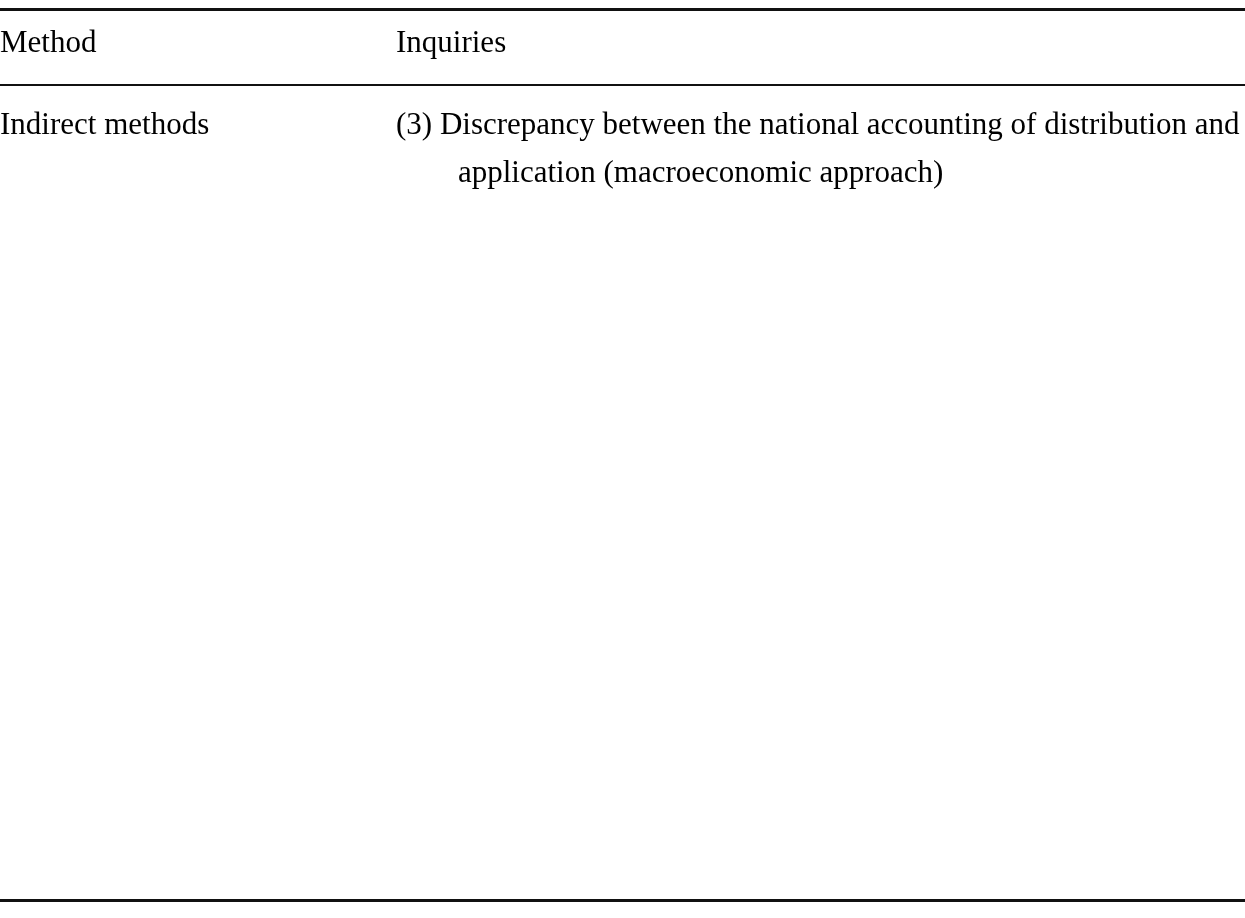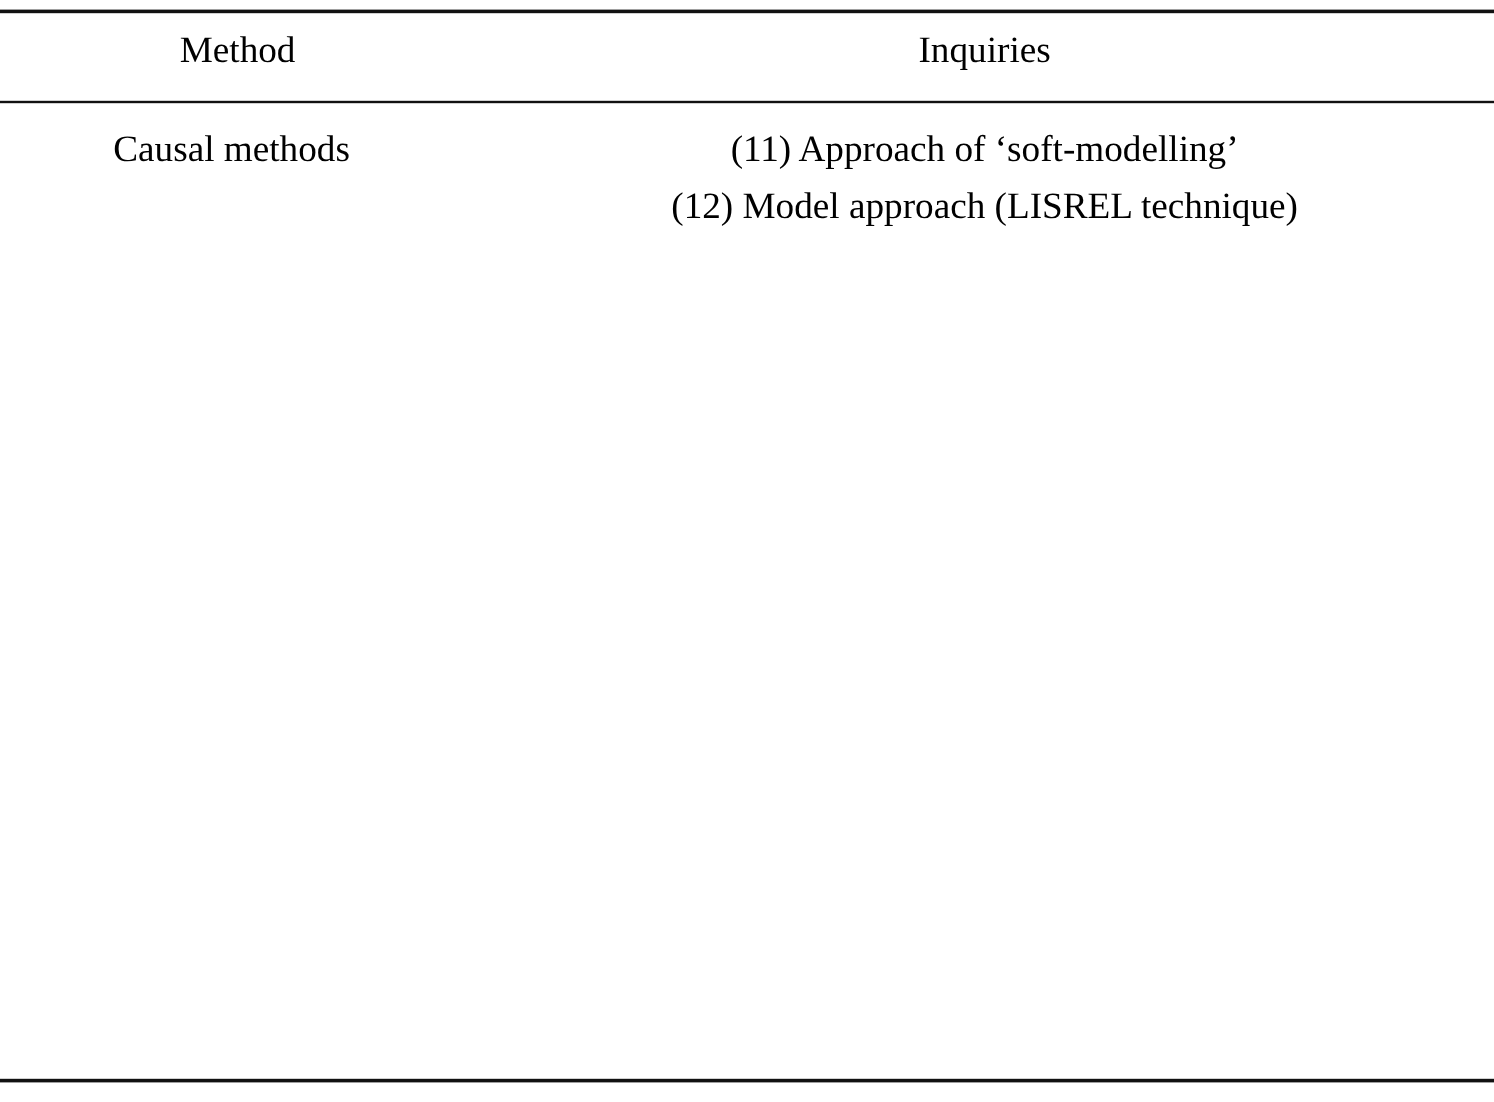--- a/index.html
+++ b/index.html
@@ -50,21 +50,21 @@
     left: 0;
     top: 22px;
     width: 1245px;
     border-collapse: collapse;
     table-layout: fixed;
   }
   table.tbl col.c1 { width: 396px; }
   table.tbl col.c2 { width: 849px; }
   th, td {
     vertical-align: top;
-    text-align: center;
+    text-align: left;
     padding: 0;
     font-weight: normal;
   }
   th {
     font-size: 31px;
     line-height: 40px;
     padding-bottom: 22px;
   }
   .hdr-approach { padding-left: 0; }
   td.method {
@@ -110,27 +110,26 @@
       </colgroup>
     <thead>
       <tr>
         <th>Method</th>
         <th class="hdr-approach">Inquiries</th>
       </tr>
     </thead>
     <tbody>
 
 
+      <tr>
+        <td class="method">Indirect methods</td>
+        <td class="approach">
+          <span class="hang">(3) Discrepancy between the national accounting of distribution and application (macroeconomic approach)</span>
+        </td>
+      </tr>
 
 
 
 
-      <tr>
-        <td class="method">Causal methods</td>
-        <td class="approach">
-          <span class="hang wide">(11) Approach of ‘soft-modelling’</span>
-          <span class="hang wide">(12) Model approach (LISREL technique)</span>
-        </td>
-      </tr>
 
     </tbody>
   </table>
 </div>
 
 </body></html>

